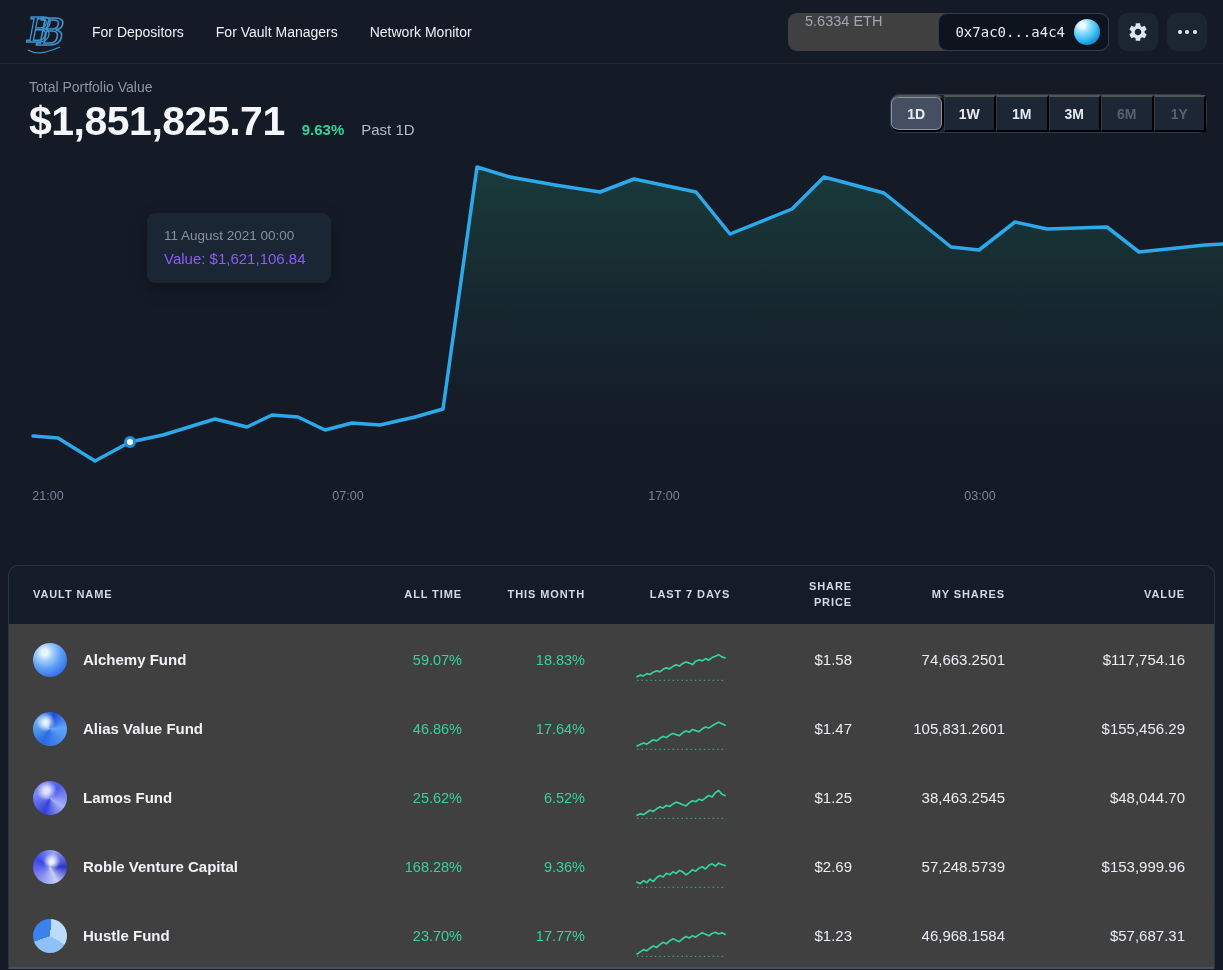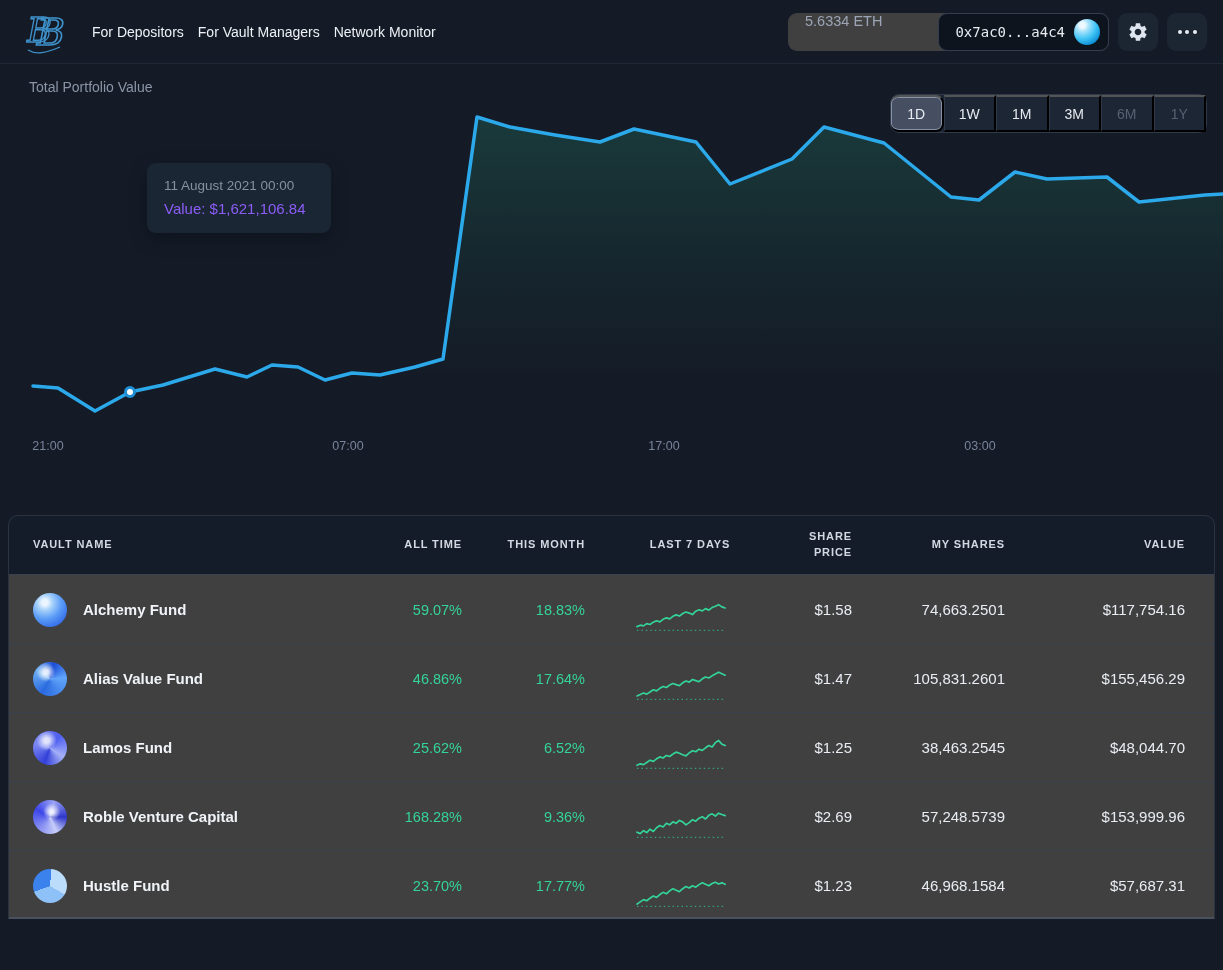--- a/index.html
+++ b/index.html
@@ -9,21 +9,21 @@
     font-family:"Liberation Sans", sans-serif;
     color:#edf1f7;
     position:relative;
   }
   
   .nav {
     height:64px; display:flex; align-items:center;
     padding:0 16px 0 26px; border-bottom:1px solid #1f2836;
   }
   .logo { width:40px; height:46px; margin-right:26px; flex:0 0 auto; }
-  .nav-links { display:flex; gap:14px; align-items:center; }
+  .nav-links { display:flex; gap:32px; align-items:center; }
   .nav-link { font-size:14px; font-weight:500; color:#eef1f6; text-decoration:none; cursor:pointer; }
   .nav-right { margin-left:auto; display:flex; align-items:center; gap:9px; }
   .wallet-group {
     display:flex; align-items:flex-start; background:#404040;
     border-radius:9px; height:38px;gap:40px;
   }
   .eth-balance { padding:0 16px 0 17px; font-size:14.5px; color:#9ba5b6; font-weight:500; }
   .addr-pill {
     display:flex; align-items:center; gap:9px; height:38px;
     background:#0e141e; border:1px solid #323d4f; border-radius:9px;
@@ -48,21 +48,21 @@
   .hero-row { display:flex; align-items:baseline; gap:17px; margin-top:3px; }
   .hero-value { font-size:41px; font-weight:700; color:#f5f7fa; letter-spacing:-0.5px; }
   .hero-change { font-size:15px; font-weight:600; color:#34d399; }
   .hero-period { font-size:15px; color:#b3bccb; }
   .seg-control {
     position:absolute; right:16px; top:30px; display:flex;
     background:#1d2634; border:1px solid #2f3948; border-radius:9px;
   }
   .seg {
     width:52.5px; height:37px; display:flex; align-items:center; justify-content:center;
-    font-size:14px; font-weight:400; color:#e7ebf1; cursor:pointer;
+    font-size:14px; font-weight:700; color:#e7ebf1; cursor:pointer;
     border-left:1px solid #2f3948; background:transparent;
   }
   .seg:first-child { border-left:none; }
   .seg.selected {
     background:#454f61; border-radius:8px;
     box-shadow: inset 0 0 0 1px #8693a8;
   }
   .seg.disabled { color:#566173; cursor:default; }
 
   
@@ -164,20 +164,25 @@
           <span></span>
           <span></span>
           <span></span>
         </span>
     </button>
   </div>
 </div>
 
 <div class="hero">
   <div class="hero-label">Total Portfolio Value</div>
+  <div class="hero-row">
+    <span class="hero-value">$1,851,825.71</span>
+    <span class="hero-change">9.63%</span>
+    <span class="hero-period">Past 1D</span>
+  </div>
   <div class="seg-control">
     <button class="seg selected">1D</button>
     <button class="seg">1W</button>
     <button class="seg">1M</button>
     <button class="seg">3M</button>
     <button class="seg disabled">6M</button>
     <button class="seg disabled">1Y</button>
   </div>
 </div>
 

